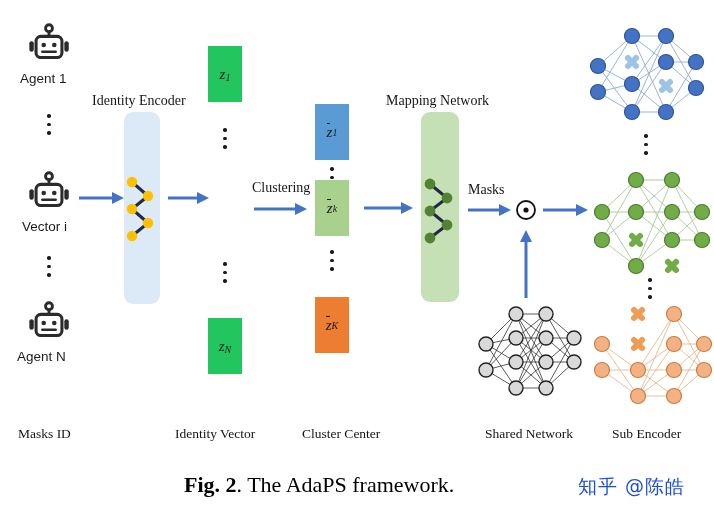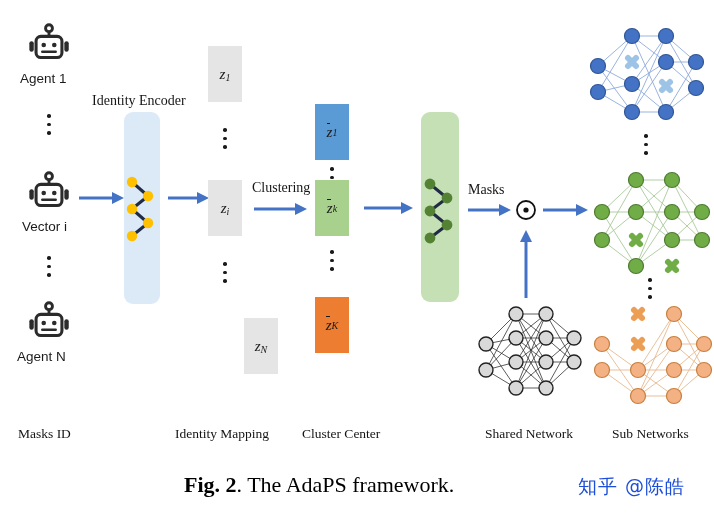--- a/index.html
+++ b/index.html
@@ -18,21 +18,21 @@
   .caption{font-family:"Liberation Serif", serif;font-size:22px;color:#000;white-space:nowrap;}
   .caption b{font-weight:bold;}
 
   
   .vdots{width:4px;}
   .vdots i{display:block;width:3.5px;height:3.5px;border-radius:50%;background:#1a1a1a;margin-bottom:5px;}
   .vdots i:last-child{margin-bottom:0;}
 
   
   .zbox{
-    width:34px;height:56px;background:#e5e5e5;
+    width:34px;height:56px;background:#22c55e;
     display:flex;align-items:center;justify-content:center;
     font-family:"Liberation Serif", serif;font-style:italic;font-size:15px;color:#1b1b1b;
   }
   .cbox{
     width:34px;height:56px;
     display:flex;align-items:center;justify-content:center;
     font-family:"Liberation Serif", serif;font-style:italic;font-size:15px;color:#1b1b1b;
   }
   .sub{font-style:italic;font-size:10px;vertical-align:-2px;}
   .bar-wrap{position:relative;display:inline-block;}
@@ -133,29 +133,26 @@
   </svg>
 
   <div class="abs zbox" style="left:196px;top:46px;">
     <span><span>z</span><span class="sub">1</span></span>
   </div>
   <div class="abs vdots" style="left:211px;top:128px;">
       <i></i>
       <i></i>
       <i></i>
     </div>
-  <div class="abs zbox" style="left:196px;top:180px;">
-    <span><span>z</span><span class="sub">i</span></span>
-  </div>
   <div class="abs vdots" style="left:211px;top:262px;">
       <i></i>
       <i></i>
       <i></i>
     </div>
-  <div class="abs zbox" style="left:196px;top:318px;margin-left:36px;">
+  <div class="abs zbox" style="left:196px;top:318px;">
     <span><span>z</span><span class="sub">N</span></span>
   </div>
 
   <div class="abs lbl" style="left:240px;top:180px;">Clustering</div>
   <svg class="abs" style="left:241px;top:199px;" width="56" height="20">
     <line x1="1" y1="10" x2="42" y2="10" stroke="#4472C4" stroke-width="3"></line>
     <polygon points="42,4 54,10 42,16" fill="#4472C4"></polygon>
   </svg>
 
   <div class="abs cbox" style="left:303px;top:104px;background:#5B9BD5;">
@@ -179,20 +176,21 @@
   <div class="abs cbox" style="left:303px;top:297px;background:#ED7D31;">
     <span class="bar-wrap"><span class="bar"></span><span>z</span></span>
       <span class="sub">K</span>
   </div>
 
   <svg class="abs" style="left:351px;top:198px;" width="52" height="20">
     <line x1="1" y1="10" x2="38" y2="10" stroke="#4472C4" stroke-width="3"></line>
     <polygon points="38,4 50,10 38,16" fill="#4472C4"></polygon>
   </svg>
 
+  <div class="abs lbl" style="left:374px;top:93px;">Mapping Network</div>
   <div class="abs panel panel-map" style="left:409px;top:112px;"></div>
   <svg class="abs" style="left:407px;top:172px;" width="44" height="78">
     <line x1="11" y1="12" x2="28" y2="26" stroke="#1F2A44" stroke-width="3"></line>
     <line x1="28" y1="26" x2="11" y2="39" stroke="#1F2A44" stroke-width="3"></line>
     <line x1="11" y1="39" x2="28" y2="53" stroke="#1F2A44" stroke-width="3"></line>
     <line x1="28" y1="53" x2="11" y2="66" stroke="#1F2A44" stroke-width="3"></line>
     <circle cx="11" cy="12" r="5.4" fill="#548235"></circle>
     <circle cx="28" cy="26" r="5.4" fill="#548235"></circle>
     <circle cx="11" cy="39" r="5.4" fill="#548235"></circle>
     <circle cx="28" cy="53" r="5.4" fill="#548235"></circle>
@@ -411,24 +409,24 @@
     </g>
     <g stroke="#ED9E55" stroke-width="6" stroke-linecap="round">
       <line x1="46" y1="14" x2="54" y2="22"></line>
         <line x1="54" y1="14" x2="46" y2="22"></line>
       <line x1="46" y1="44" x2="54" y2="52"></line>
         <line x1="54" y1="44" x2="46" y2="52"></line>
     </g>
   </svg>
 
   <div class="abs bottom-lbl" style="left:6px;top:426px;">Masks ID</div>
-  <div class="abs bottom-lbl" style="left:163px;top:426px;">Identity Mapping</div>
+  <div class="abs bottom-lbl" style="left:163px;top:426px;">Identity Vector</div>
   <div class="abs bottom-lbl" style="left:290px;top:426px;">Cluster Center</div>
   <div class="abs bottom-lbl" style="left:473px;top:426px;font-family:Liberation Serif, serif;">Shared Network</div>
-  <div class="abs bottom-lbl" style="left:600px;top:426px;">Sub Networks</div>
+  <div class="abs bottom-lbl" style="left:600px;top:426px;">Sub Encoder</div>
 
   <div class="abs caption" style="left:172px;top:472px;text-align:center;">
     <b>Fig. 2</b><span>. The AdaPS framework.</span>
   </div>
 
   <div class="abs wm" style="left:566px;top:474px;">知乎 @陈皓</div>
 
 </div>
 
 </body></html>

